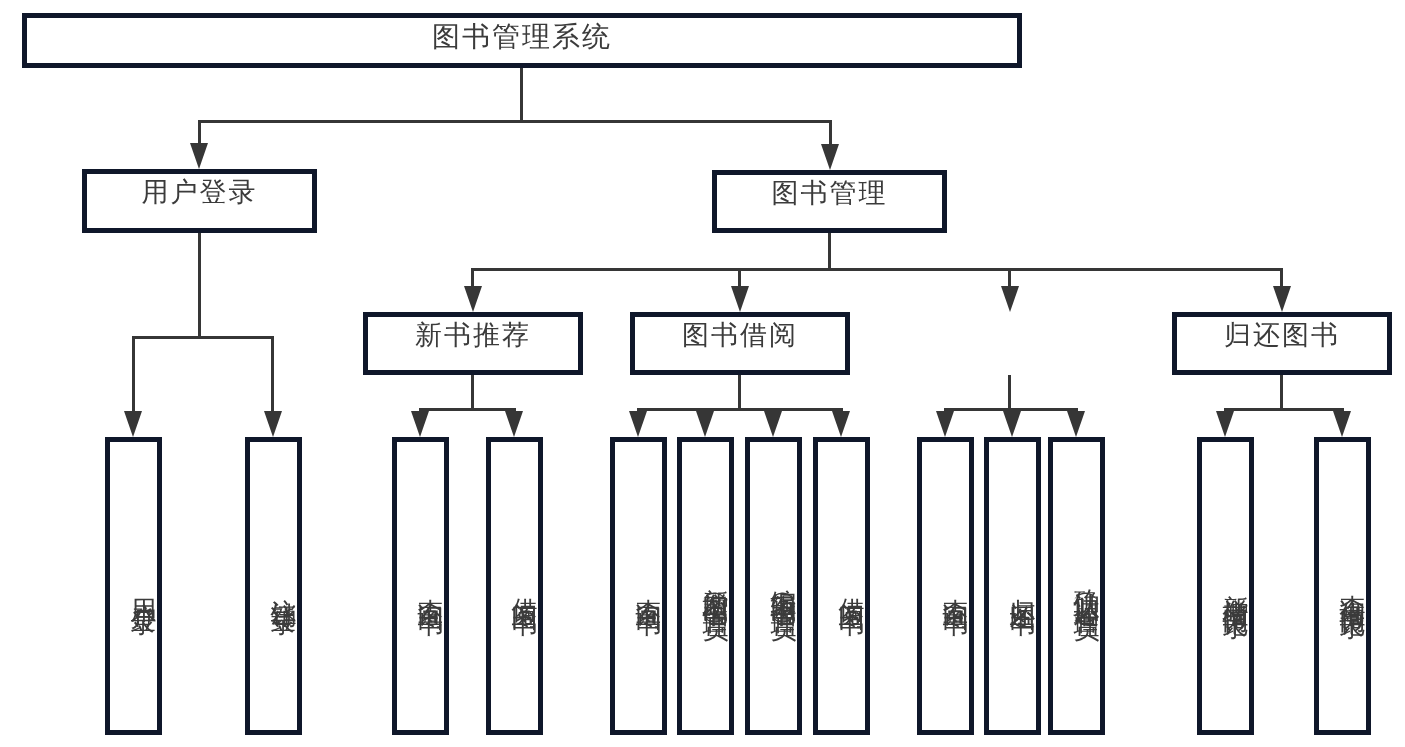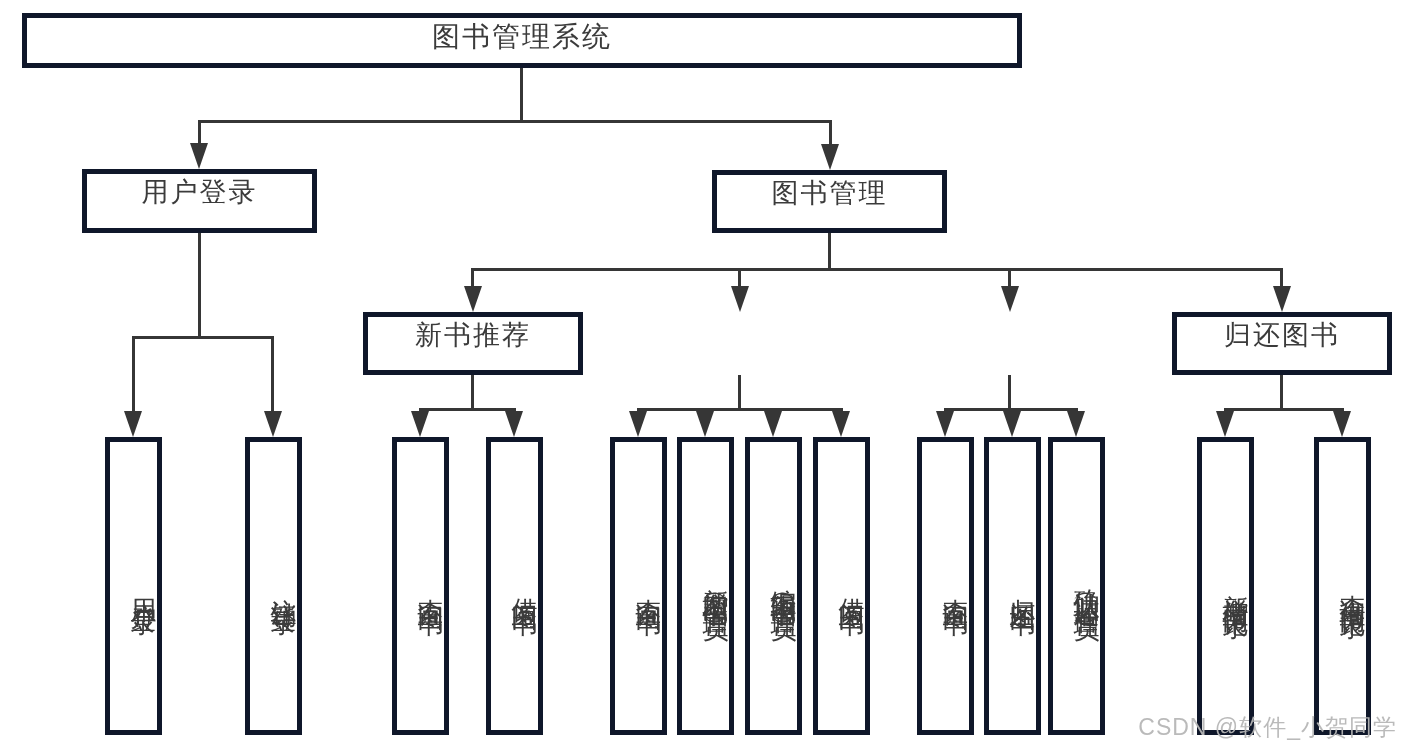--- a/index.html
+++ b/index.html
@@ -86,20 +86,23 @@
   <div class="vl" style="left:738px; top:268px; width:3px; height:22px;"></div>
   <div class="arrow" style="left:731px; top:286px;"></div>
   <div class="vl" style="left:1008px; top:268px; width:3px; height:22px;"></div>
   <div class="arrow" style="left:1001px; top:286px;"></div>
   <div class="vl" style="left:1280px; top:268px; width:3px; height:22px;"></div>
   <div class="arrow" style="left:1273px; top:286px;"></div>
 
   <div class="node hnode" style="left:363px; top:312px; width:220px; height:63px;">
     <span>新书推荐</span>
   </div>
+  <div class="node hnode" style="left:630px; top:312px; width:220px; height:63px;">
+    <span>图书借阅</span>
+  </div>
   <div class="node hnode" style="left:1172px; top:312px; width:220px; height:63px;">
     <span>归还图书</span>
   </div>
 
   <div class="vl" style="left:471px; top:375px; width:3px; height:36px;"></div>
   <div class="hl" style="left:419px; top:408px; width:97px; height:3px;"></div>
   <div class="vl" style="left:419px; top:408px; width:3px; height:7px;"></div>
   <div class="arrow" style="left:411px; top:411px;"></div>
   <div class="vl" style="left:513px; top:408px; width:3px; height:7px;"></div>
   <div class="arrow" style="left:505px; top:411px;"></div>
@@ -168,15 +171,14 @@
     <span>确认归还（管理员）</span>
   </div>
 
   <div class="node vnode" style="left:1197px; top:437px; width:57px; height:298px;">
     <span>新增借阅记录</span>
   </div>
   <div class="node vnode" style="left:1314px; top:437px; width:57px; height:298px;">
     <span>查询借阅记录</span>
   </div>
 
-  <div class="watermark">CSDN @软件_小贺同学</div>
 
 </div>
 
 </body></html>

